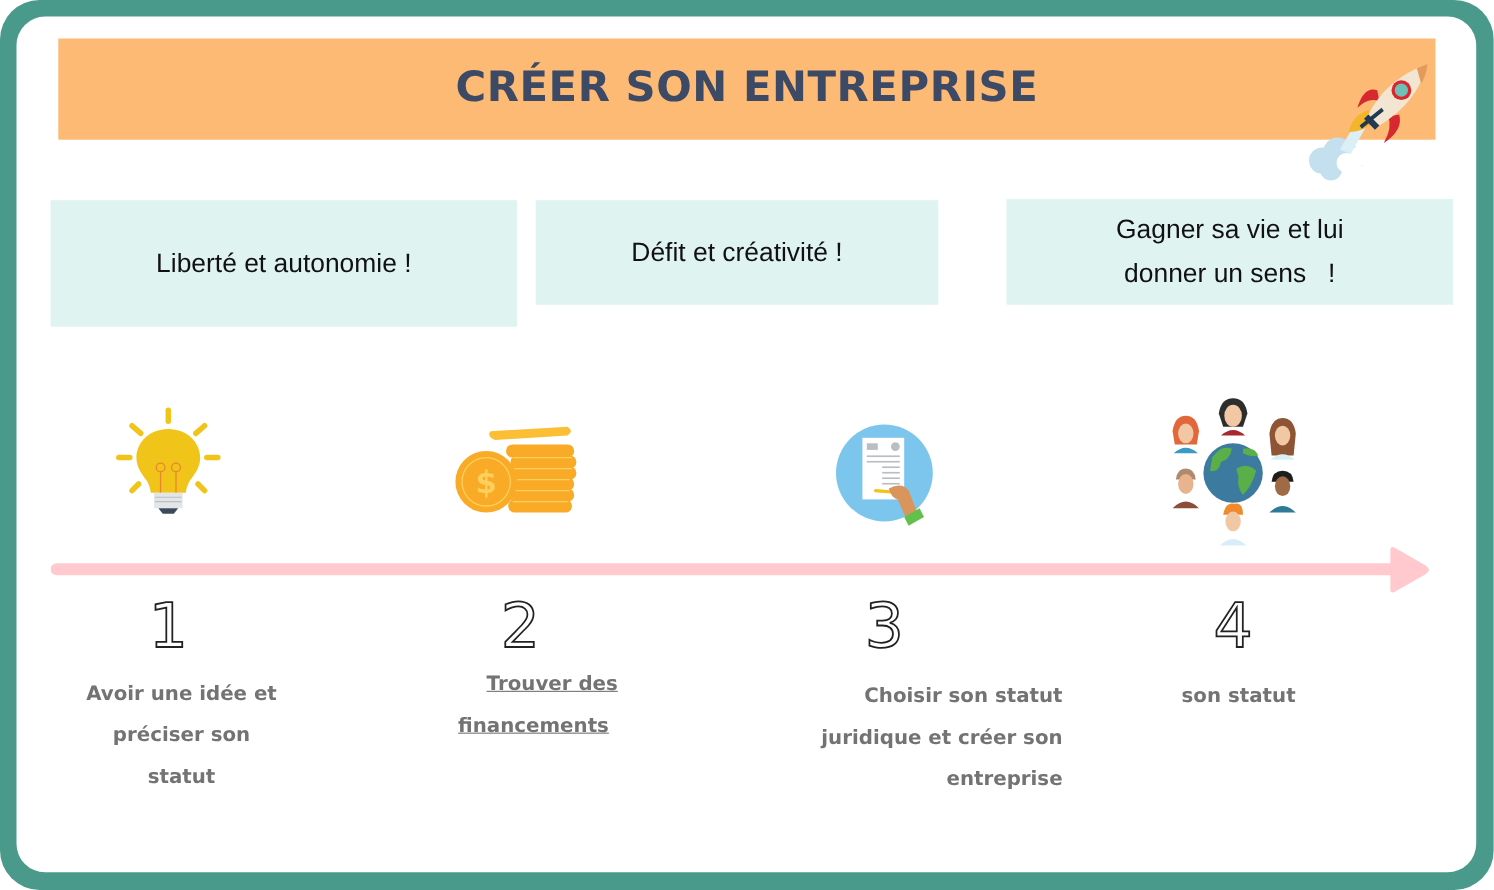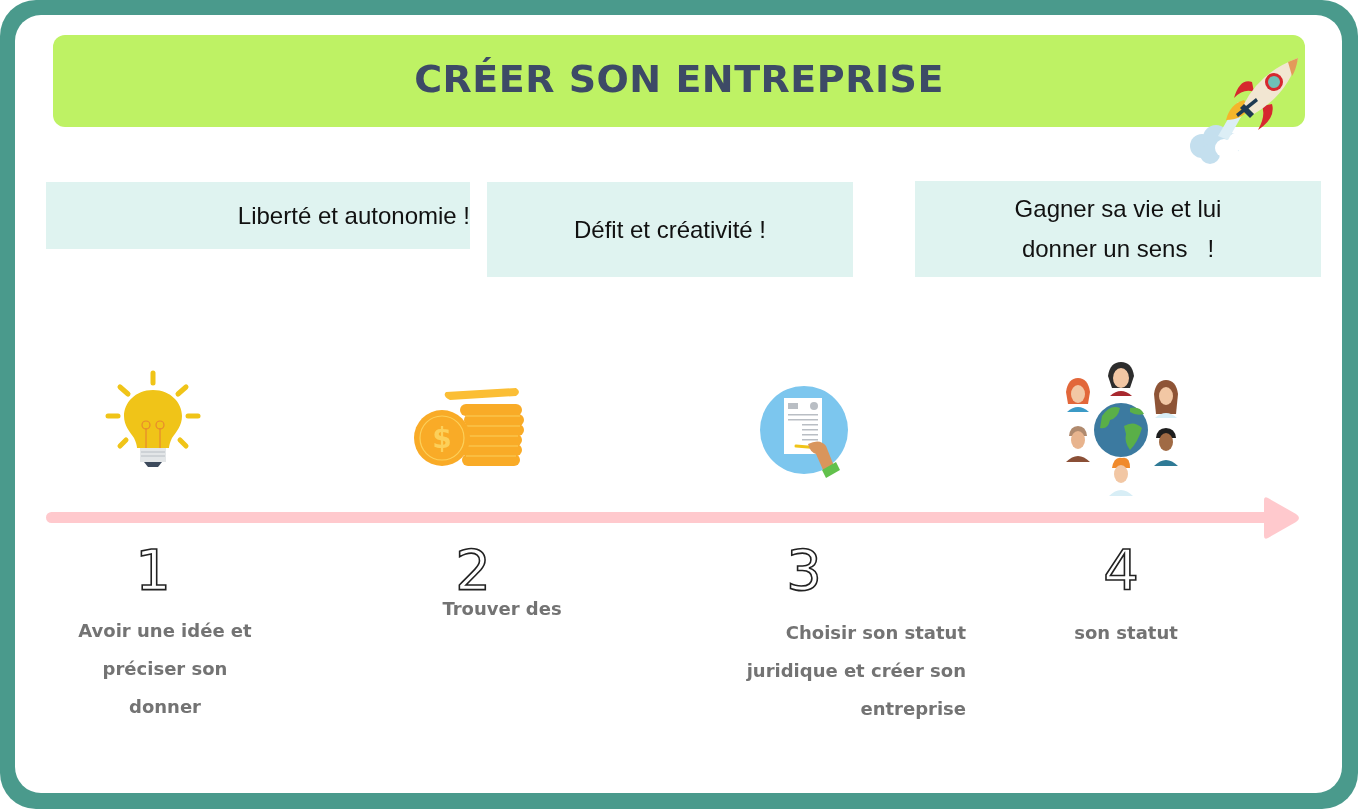--- a/index.html
+++ b/index.html
@@ -1,23 +1,23 @@
 <!DOCTYPE html>
 <html><head>
 <meta charset="utf-8">
 <style>
   html, body { margin:0; padding:0; }
   body { width:1358px; height:809px; background:#ffffff; position:relative; overflow:hidden; font-family:"DejaVu Sans", sans-serif; }
   .frame { position:absolute; left:0; top:0; width:1358px; height:809px; background:#4a9a8c; border-radius:36px; }
   .panel { position:absolute; left:15px; top:15px; width:1327px; height:778px; background:#ffffff; border-radius:26px; }
-  .header { position:absolute; left:53px; top:35px; width:1252px; height:92px; background:#bef264;border-radius:12px; }
+  .header { position:absolute; left:53px; top:35px; width:1252px; height:92px; background:#fdba74; }
   .title { position:absolute; left:0; top:0; width:1252px; height:92px; line-height:88px; text-align:center; color:#3d4a66; font-family:"DejaVu Sans", sans-serif; font-weight:bold; font-size:38px; letter-spacing:0.5px; }
   .rocket { position:absolute; left:1180px; top:48px; width:130px; height:120px; }
   .quote { position:absolute; background:#dff3f0; display:flex; align-items:center; justify-content:center; text-align:center; color:#111; font-family:"Liberation Sans", sans-serif; font-size:24px; line-height:40px; }
-  .q1 { left:46px; top:182px; width:424px; height:67px;justify-content:flex-end; }
+  .q1 { left:46px; top:182px; width:424px; height:115px; }
   .q2 { left:487px; top:182px; width:366px; height:95px; }
   .q3 { left:915px; top:181px; width:406px; height:96px; }
   .icon { position:absolute; }
   .arrow { position:absolute; left:46px; top:496px; width:1256px; height:44px; }
   .num { position:absolute; top:540px; width:80px; height:64px; font-family:"DejaVu Sans", sans-serif; font-size:56px; line-height:60px; text-align:center; color:#ffffff; -webkit-text-stroke:1.6px #222; font-weight:normal; }
   .label { position:absolute; top:612px; text-align:center; color:#737373; font-family:"DejaVu Sans", sans-serif; font-weight:bold; font-size:18px; line-height:38px; }
 </style>
 </head>
 <body>
 
@@ -170,24 +170,25 @@
 </svg>
 
 <div class="num" style="left:113px;">1</div>
 <div class="num" style="left:433px;">2</div>
 <div class="num" style="left:764px;">3</div>
 <div class="num" style="left:1081px;">4</div>
 
 <div class="label" style="left:30px;width:270px;">
   <div>Avoir une idée et</div>
   <div>préciser son</div>
-  <div>donner</div>
+  <div>statut</div>
 </div>
-<div class="label" style="left:370px;width:230px;top:590px;">
+<div class="label" style="left:370px;width:230px;top:603px;text-decoration:underline;">
   <div style="padding-left:34px;">Trouver des</div>
+  <div>financements</div>
 </div>
 <div class="label" style="left:640px;width:326px;top:614px;text-align:right;">
   <div>Choisir son statut</div>
   <div>juridique et créer son</div>
   <div>entreprise</div>
 </div>
 <div class="label" style="left:990px;width:272px;top:614px;">
   <div>son statut</div>
 </div>
 

